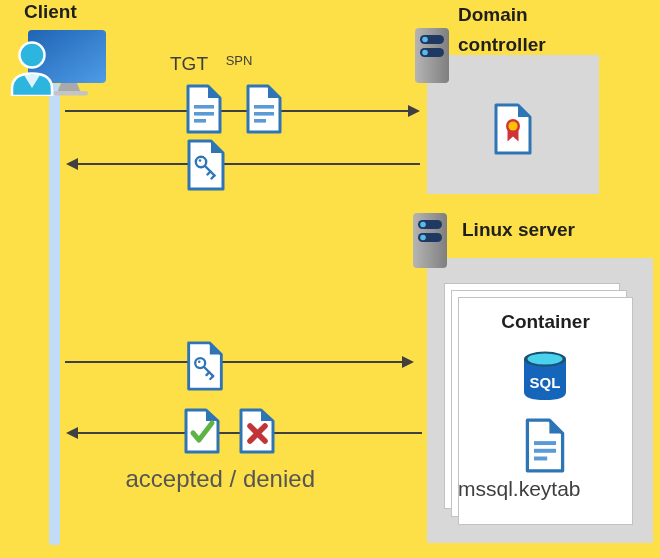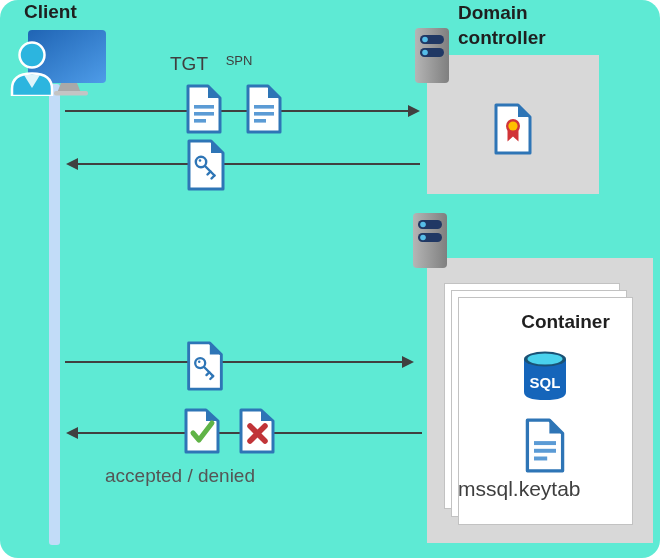--- a/index.html
+++ b/index.html
@@ -1,45 +1,45 @@
 <!DOCTYPE html>
 <html style="--arrow: #404040; --lifeline: #C2DCF8; --graybox: #D8D8D8; --card_border: #C2C2C2; --doc_blue: #2E75B6; --doc_line: #5B9BD5; --green: #5FB346; --red: #C13438; --cert_yellow: #FFC000; --cert_red: #D13438; --sql_body: #1565BA; --sql_top: #4AD2ED; --sql_ring: #1A5276; --server_navy: #203864; --server_dot: #56BDE8; --person: #2CB5DF; --text_dark: #1F1F1F; --text_mid: #3F3F3F; --text_gray: #555555;"><head>
 <meta charset="utf-8">
 <style>
   html,body{margin:0;padding:0;background:#fff;}
-  .page{position:relative;width:660px;height:558px;background:#5eead4;overflow:hidden;
-        font-family:"Liberation Sans",sans-serif;border-radius:18px;}
+  .page{position:relative;width:660px;height:558px;background:#fde047;overflow:hidden;
+        font-family:"Liberation Sans",sans-serif;}
   .abs{position:absolute;}
   .lbl{position:absolute;white-space:pre-line;}
   .bold{font-weight:bold;color:var(--text_dark);}
   .client-label{left:24px;top:1px;font-size:19px;}
   .lifeline{left:49px;top:84px;width:11px;height:461px;background:var(--lifeline);border-radius:3px;z-index:0;}
   .client-icon{left:4px;top:28px;z-index:2;}
   .tgt-label{left:166px;top:53px;width:46px;text-align:center;font-size:19px;color:var(--text_mid);}
   .spn-label{left:216px;top:53px;width:46px;text-align:center;font-size:13px;color:var(--text_mid);}
   .hline{position:absolute;height:2px;background:var(--arrow);z-index:1;}
   .ah{position:absolute;width:0;height:0;border-top:6px solid transparent;border-bottom:6px solid transparent;z-index:1;}
   .ah-right{border-left:12px solid var(--arrow);}
   .ah-left{border-right:12px solid var(--arrow);}
   .doc{position:absolute;z-index:2;}
   .gray-box{position:absolute;background:var(--graybox);z-index:0;}
   .dc-box{left:427px;top:55px;width:172px;height:139px;}
   .ls-box{left:427px;top:258px;width:226px;height:285px;}
   .server-icon{position:absolute;z-index:2;}
-  .dc-title{left:458px;top:0px;width:118px;font-size:19px;line-height:25px;}
+  .dc-title{left:458px;top:0px;width:118px;font-size:19px;line-height:30px;}
   .ls-title{left:462px;top:219px;width:190px;font-size:19px;}
   .card{position:absolute;background:#fff;border:1px solid var(--card_border);box-sizing:border-box;}
   .card-back{left:444px;top:283px;width:176px;height:226px;z-index:1;}
   .card-mid{left:451px;top:290px;width:176px;height:227px;z-index:2;}
   .card-front{left:458px;top:297px;width:175px;height:228px;z-index:3;}
-  .container-title{left:458px;top:311px;width:175px;text-align:center;font-size:19px;z-index:4;padding-left:20px;}
+  .container-title{left:458px;top:311px;width:175px;text-align:center;font-size:19px;z-index:4;}
   .sql-icon{left:521px;top:350px;z-index:4;}
   .keytab-doc{left:524px;top:418px;z-index:4;}
   .keytab-label{left:458px;top:477px;width:175px;text-align:left;font-size:21px;color:var(--text_mid);z-index:4;}
-  .result-label{left:105px;top:465px;width:210px;text-align:left;font-size:19px;color:var(--text_gray);}
+  .result-label{left:105px;top:465px;width:210px;text-align:right;font-size:24px;color:var(--text_gray);}
 </style>
 </head>
 <body>
 
 <div class="page">
 
   <div class="lbl bold client-label">Client</div>
   <div class="abs lifeline"></div>
   <svg class="abs client-icon" width="104" height="68" viewBox="0 0 104 68">
     <defs>
@@ -109,20 +109,21 @@
     <circle cx="11" cy="25.5" r="2.8" fill="var(--server_dot)"></circle>
   </svg>
   <svg class="doc" style="left:494px;top:103px;" width="38" height="52" viewBox="0 0 38 52">
     <path d="M2 2 H24 L36 14 V50 H2 Z" fill="#fff" stroke="var(--doc_blue)" stroke-width="3" stroke-linejoin="round"></path>
     <path d="M24 2 V14 H36 Z" fill="var(--doc_blue)"></path>
     <path d="M13.5 24 H24.5 V38.5 L19 33.5 L13.5 38.5 Z" fill="var(--cert_red)"></path>
     <circle cx="19" cy="23" r="7" fill="var(--cert_red)"></circle>
     <circle cx="19" cy="23" r="4.6" fill="var(--cert_yellow)"></circle>
   </svg>
 
+  <div class="lbl bold ls-title">Linux server</div>
   <div class="gray-box ls-box"></div>
   <svg class="server-icon" style="left:412px;top:212px;" width="36" height="57" viewBox="0 0 36 57">
     <defs>
       <linearGradient id="gSrv2" x1="0" y1="0" x2="1" y2="0">
         <stop offset="0" stop-color="#B5B5B5"></stop>
           <stop offset="1" stop-color="#7F7F7F"></stop>
       </linearGradient>
     </defs>
     <rect x="1" y="1" width="34" height="55" rx="4" fill="url(#gSrv2)"></rect>
     <rect x="6" y="8" width="24" height="9" rx="4.5" fill="var(--server_navy)"></rect>

